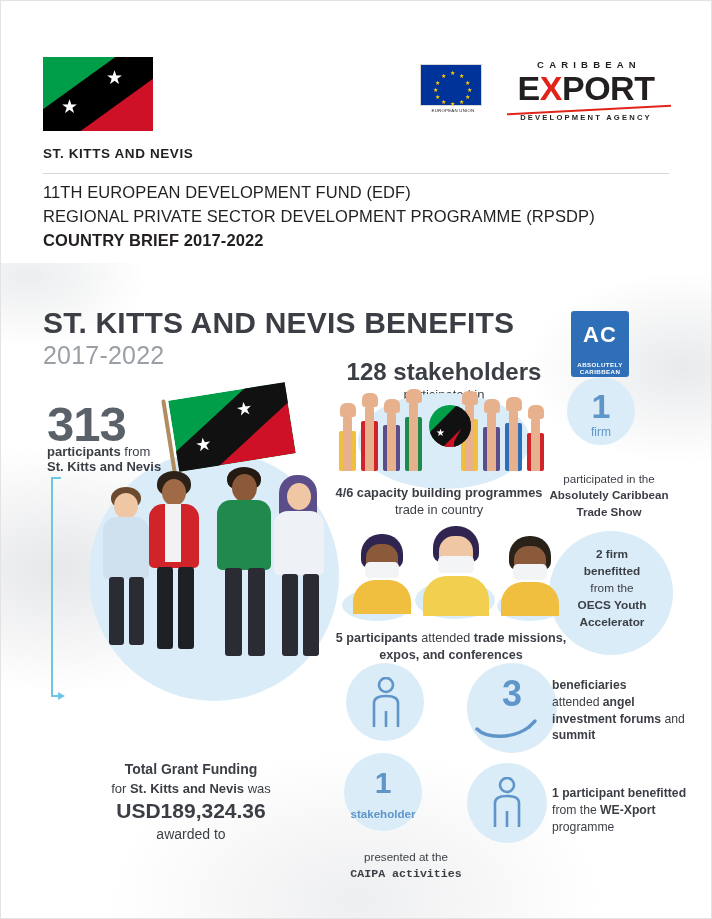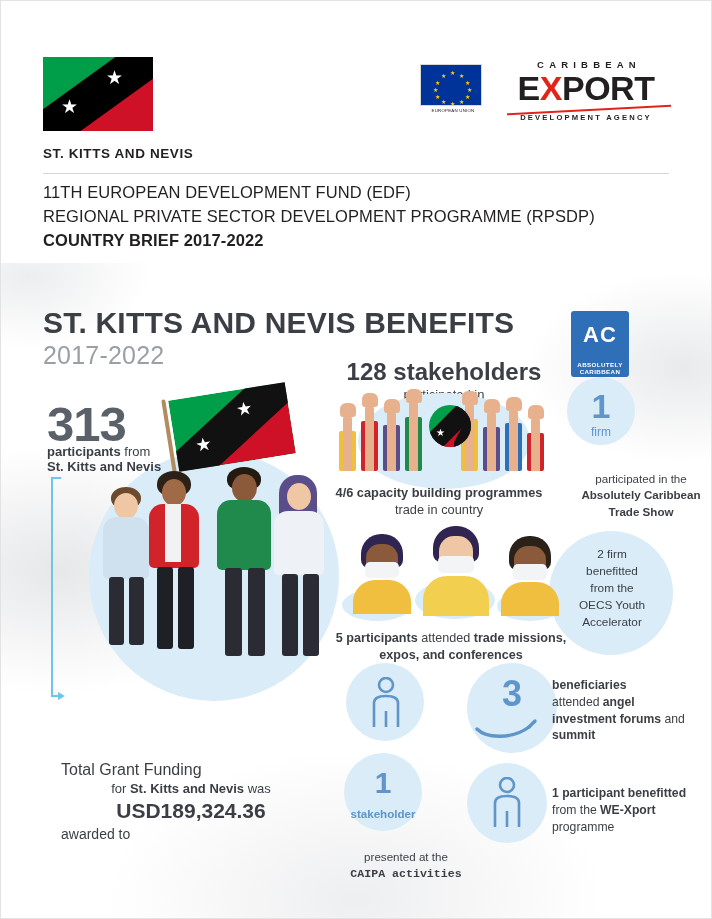--- a/index.html
+++ b/index.html
@@ -221,30 +221,30 @@
   .one-firm-num {
     position: absolute; left: 565px; top: 386px; width: 70px; text-align: center;
     font-size: 34px; font-weight: bold; color: #5f95c9;
   }
   .one-firm-lbl {
     position: absolute; left: 565px; top: 424px; width: 70px; text-align: center;
     font-size: 12px; color: #5f95c9;
   }
   .ac-caption {
     position: absolute; left: 548px; top: 470px; width: 120px; text-align: center;
-    font-size: 11.6px; color: #3b3f45; line-height: 1.42; margin-left: 32px;
+    font-size: 11.6px; color: #3b3f45; line-height: 1.42;
   }
   .ac-caption b { font-weight: bold; }
 
   
   .oecs-caption {
     position: absolute; left: 552px; top: 545px; width: 118px; text-align: center;
     font-size: 11.8px; color: #3b3f45; line-height: 1.45;
   }
-  .oecs-caption b { font-weight: normal; }
+  .oecs-caption b { font-weight: bold; }
 
   
   .masks-wrap { position: absolute; left: 340px; top: 525px; width: 230px; height: 100px; }
   .mask-person { position: absolute; }
   .cap5 {
     position: absolute; left: 320px; top: 629px; width: 260px; text-align: center;
     font-size: 12.6px; color: #3b3f45; line-height: 1.35;
   }
   .cap5 b { font-weight: bold; }
 
@@ -277,34 +277,34 @@
   .caipa-caption b { font-weight: bold; font-family: Liberation Mono, monospace; }
 
   .wexport-caption {
     position: absolute; left: 551px; top: 784px; width: 140px;
     font-size: 12.2px; color: #3b3f45; line-height: 1.38;
   }
   .wexport-caption b { font-weight: bold; }
 
   
   .grant-1 {
-    position: absolute; left: 60px; top: 760px; width: 260px; text-align: left;
-    font-size: 16px; font-weight: normal; color: #3b3f45;
+    position: absolute; left: 60px; top: 760px; width: 260px; text-align: center;
+    font-size: 14px; font-weight: bold; color: #3b3f45;
   }
   .grant-2 {
     position: absolute; left: 60px; top: 780px; width: 260px; text-align: center;
     font-size: 13px; color: #3b3f45;
   }
   .grant-2 b { font-weight: bold; }
   .grant-3 {
     position: absolute; left: 60px; top: 798px; width: 260px; text-align: center;
     font-size: 21px; font-weight: bold; color: #3b3f45;
   }
   .grant-4 {
-    position: absolute; left: 60px; top: 825px; width: 260px; 
+    position: absolute; left: 60px; top: 825px; width: 260px; text-align: center;
     font-size: 14px; color: #3b3f45;
   }
   .grant-firms {
     position: absolute; left: 60px; top: 848px; width: 260px; text-align: center;
     font-size: 25px; font-weight: bold; color: #2e9e4f;
   }
 </style>
 </head>
 <body>
 

